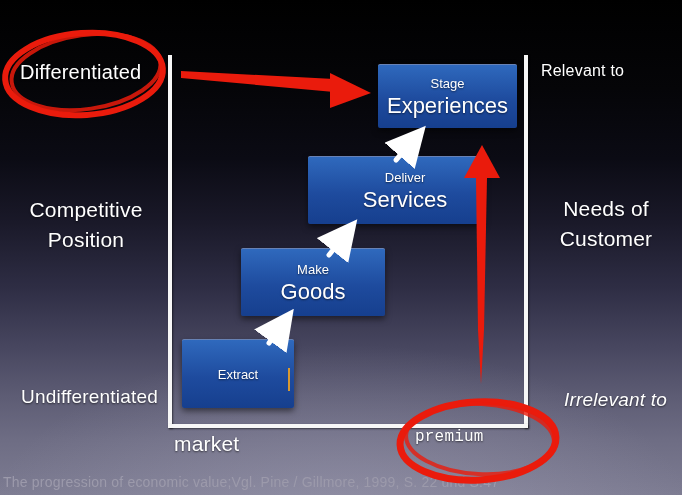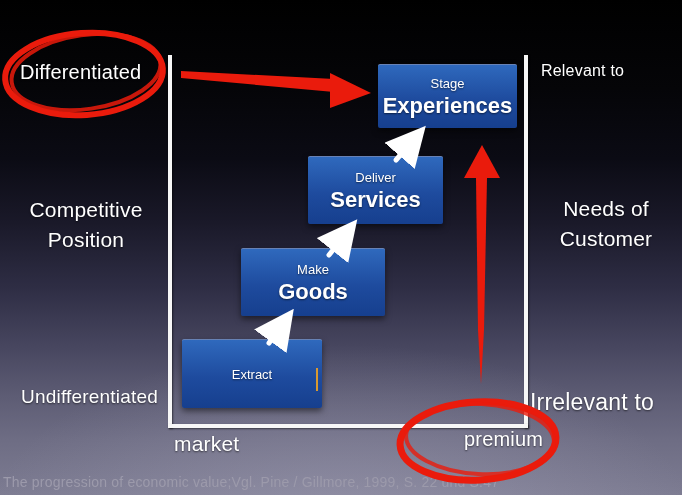--- a/index.html
+++ b/index.html
@@ -20,43 +20,43 @@
   .label{
     color:#ffffff;white-space:nowrap;z-index:3;
     text-shadow:0 1px 2px rgba(0,0,0,0.6);
     font-weight:400;letter-spacing:0.2px;
   }
   #lbl-differentiated{left:20px;top:61px;font-size:20px;}
   #lbl-competitive{left:6px;top:195px;width:160px;text-align:center;font-size:21px;line-height:30px;}
   #lbl-undifferentiated{left:9px;top:386px;font-size:19px;margin-left:12px;}
   #lbl-relevant{left:541px;top:62px;font-size:16px;}
   #lbl-needs{left:534px;top:194px;width:144px;text-align:center;font-size:21px;line-height:30px;}
-  #lbl-irrelevant{left:530px;top:389px;font-size:23px;}
+  #lbl-irrelevant{left:564px;top:389px;font-size:19px;font-style:italic;}
   #lbl-market{left:174px;top:432px;font-size:21px;}
   #lbl-pricing{left:301px;top:445px;font-size:24px;}
-  #lbl-premium{left:464px;top:428px;font-size:20px;}
+  #lbl-premium{left:415px;top:428px;font-size:16px;font-family:Liberation Mono, monospace;}
   #caption{
     left:3px;top:474px;font-size:14px;letter-spacing:0.2px;
     color:#9c9aab;z-index:3;white-space:nowrap;text-shadow:none;font-weight:400;
   }
   .stage-box{
     z-index:4;
     background:linear-gradient(180deg,#2f69bd 0%,#1e4b9e 55%,#163f8e 100%);
     border-top:1px solid rgba(255,255,255,0.35);
     border-radius:2px;
     box-shadow:0 3px 6px rgba(0,0,0,0.5);
     color:#fff;text-align:center;
     display:flex;flex-direction:column;justify-content:center;align-items:center;
     text-shadow:0 1px 2px rgba(0,0,0,0.55);
   }
   .stage-verb{font-size:13px;line-height:17px;}
-  .stage-noun{font-size:22px;line-height:27px;font-weight:bold;}
-  #box-extract{left:182px;top:339px;width:140px;height:68px;}
+  .stage-noun{font-size:22px;line-height:27px;}
+  #box-extract{left:182px;top:339px;width:112px;height:68px;}
   #box-make{left:241px;top:248px;width:144px;height:67px;}
-  #box-deliver{left:308px;top:156px;width:135px;height:67px;}
+  #box-deliver{left:308px;top:156px;width:158px;height:67px;padding-left:18px;}
   #box-stage{left:378px;top:64px;width:139px;height:63px;}
   #text-caret{
     position:absolute;right:4px;top:28px;width:2px;height:23px;
     background:#d9992f;z-index:5;
   }
   #overlay{position:absolute;left:0;top:0;z-index:6;pointer-events:none;}
 </style>
 </head>
 <body>
 

